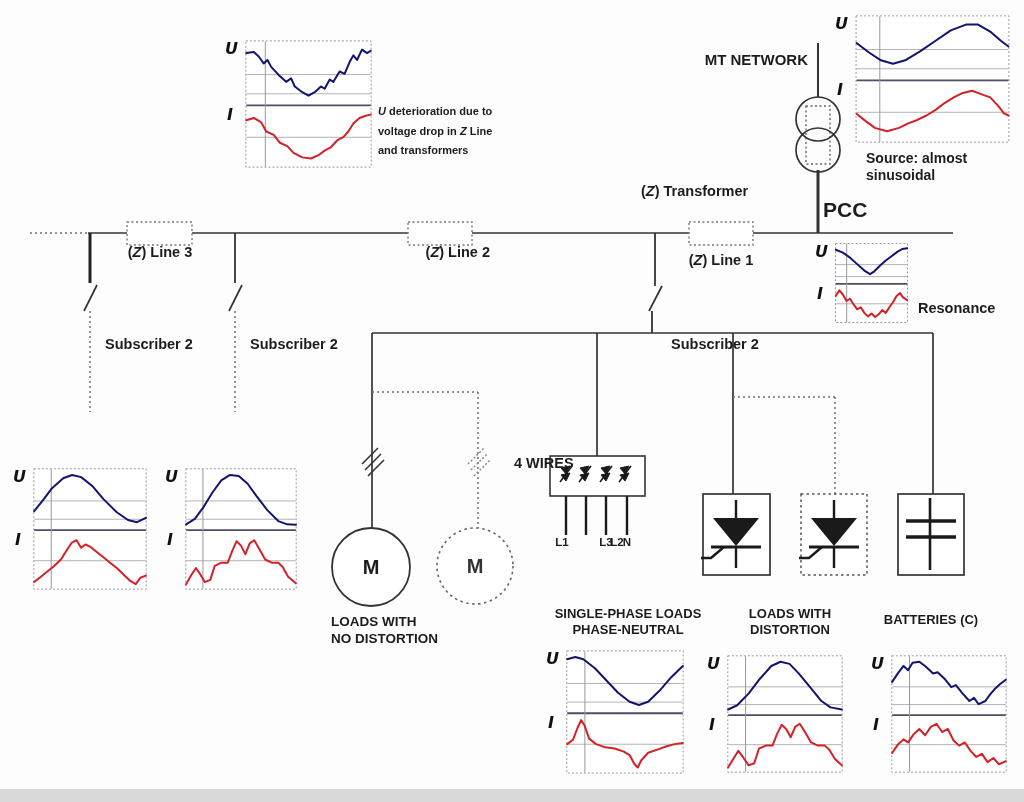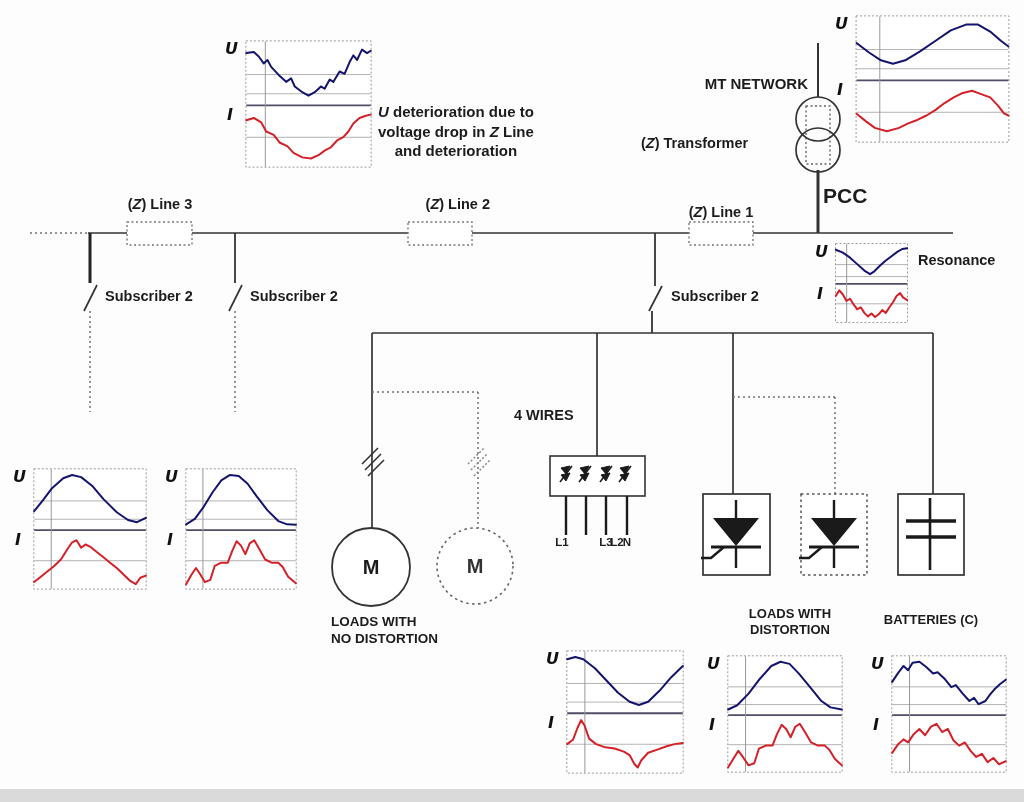--- a/index.html
+++ b/index.html
@@ -2,21 +2,21 @@
 <html><head>
 <meta charset="utf-8">
 <style>
   html,body{margin:0;padding:0;background:#ffffff;}
   #canvas{
     position:relative;width:1024px;height:802px;overflow:hidden;
     background:#fdfdfd;font-family:"Liberation Sans", sans-serif;color:#1c1c1c;
   }
   #wiring{position:absolute;left:0;top:0;width:1024px;height:802px;}
   .lbl{position:absolute;font-weight:bold;white-space:nowrap;}
-  .f14{font-size:14.5px;line-height:16px;}
+  .f14{font-size:14.5px;line-height:16px;margin-top:48px;}
   .cap{position:absolute;font-weight:bold;font-size:13px;line-height:15.5px;text-align:center;}
   .capL{text-align:left;}
   .multi{white-space:nowrap;}
   .pcc{font-size:21px;}
   .mt{font-size:15px;}
   .chart{position:absolute;}
   .chart svg{position:absolute;left:0;top:0;width:100%;height:100%;}
   .wl{position:absolute;font:italic bold 16px "DejaVu Sans",sans-serif;color:#111;}
   .wl-u{left:-20px;top:-1px;}
   .wl-i{left:-18px;top:51%;}
@@ -159,51 +159,59 @@
       <path d="M933,333 V494" stroke="#333" stroke-width="1.7"></path>
       <rect x="898" y="494" width="66" height="81" fill="#fff" stroke="#333" stroke-width="1.7"></rect>
       <g>
         <path d="M930,498 V570" stroke="#1a1a1a" stroke-width="2.6"></path>
         <path d="M906,521 H956" stroke="#1a1a1a" stroke-width="3.4"></path>
         <path d="M906,537 H956" stroke="#1a1a1a" stroke-width="3.4"></path>
       </g>
     </g>
   </svg>
 
-  <div class="lbl mt" style="left:666px;top:51px;width:142px;text-align:right;margin-top:24px;">MT NETWORK</div>
+  <div class="lbl mt" style="left:666px;top:51px;width:142px;text-align:right;">MT NETWORK</div>
   <div class="lbl f14" style="left:641px;top:135px;">(<i>Z</i>) Transformer</div>
-  <div class="lbl pcc" style="left:823px;top:184px;">PCC</div>
+  <div class="lbl pcc" style="left:823px;top:198px;">PCC</div>
 
   <div class="lbl f14" style="left:110px;top:196px;width:100px;text-align:center;">(<i>Z</i>) Line 3</div>
   <div class="lbl f14" style="left:390px;top:196px;width:100px;text-align:right;">(<i>Z</i>) Line 2</div>
   <div class="lbl f14" style="left:671px;top:204px;width:100px;text-align:center;">(<i>Z</i>) Line 1</div>
 
   <div class="lbl f14" style="left:105px;top:288px;">Subscriber 2</div>
   <div class="lbl f14" style="left:250px;top:288px;">Subscriber 2</div>
   <div class="lbl f14" style="left:671px;top:288px;">Subscriber 2</div>
 
   <div class="lbl f14" style="left:514px;top:407px;width:80px;text-align:left;">4 WIRES</div>
   <span class="wirelab" style="left:551px;top:536px;">L1</span>
   <span class="wirelab" style="left:558px;top:536px;margin-left:48px;">L2</span>
   <span class="wirelab" style="left:595px;top:536px;">L3</span>
   <span class="wirelab" style="left:616px;top:536px;">N</span>
 
   <div class="mlab" style="left:351px;top:553px;">M</div>
   <div class="mlab" style="left:455px;top:552px;color:#333;">M</div>
 
-  <div class="cap capL" style="left:378px;top:102px;font-size:15px;line-height:19.5px;text-align:center;">
+  <div class="cap capL" style="left:378px;top:102px;font-size:11px;line-height:19.5px;">
     <div class="multi"><i>U</i> deterioration due to</div>
     <div class="multi">voltage drop in <i>Z</i> Line</div>
-    <div class="multi">and deterioration</div>
+    <div class="multi">and transformers</div>
+  </div>
+  <div class="cap capL" style="left:866px;top:150px;font-size:14px;line-height:17px;">
+    <div class="multi">Source: almost</div>
+    <div class="multi">sinusoidal</div>
   </div>
   <div class="lbl f14" style="left:918px;top:252px;">Resonance</div>
   <div class="cap capL" style="left:331px;top:613px;font-size:13.5px;line-height:17px;">
     <div class="multi">LOADS WITH</div>
     <div class="multi">NO DISTORTION</div>
   </div>
+  <div class="cap" style="left:543px;top:606px;width:170px;">
+    <div class="multi">SINGLE-PHASE LOADS</div>
+    <div class="multi">PHASE-NEUTRAL</div>
+  </div>
   <div class="cap" style="left:730px;top:606px;width:120px;">
     <div class="multi">LOADS WITH</div>
     <div class="multi">DISTORTION</div>
   </div>
   <div class="cap" style="left:861px;top:612px;width:140px;">BATTERIES (C)</div>
 
   <div class="chart" style="left:245px;top:40px;width:127px;height:128px;">
       <svg viewBox="0 0 100 100" preserveAspectRatio="none">
         <rect x="0.7" y="0.7" width="98.6" height="98.6" fill="#fff" stroke="#999" stroke-width="1" stroke-dasharray="2 2" vector-effect="non-scaling-stroke"></rect>
         <line x1="1" y1="27" x2="99" y2="27" stroke="#b3b3b3" stroke-width="1" vector-effect="non-scaling-stroke"></line>

